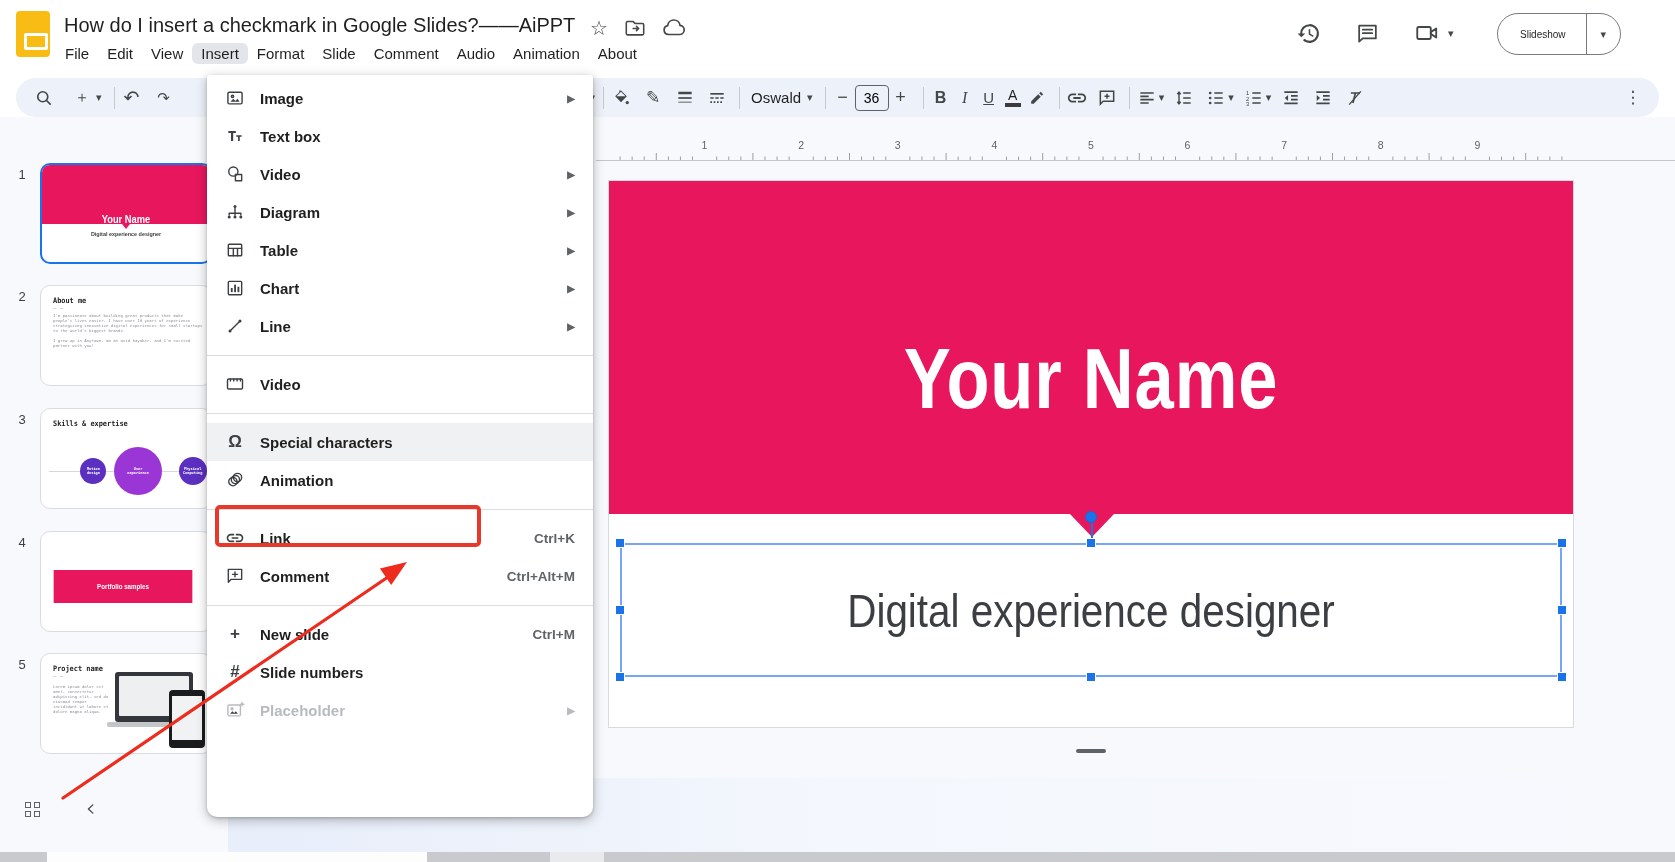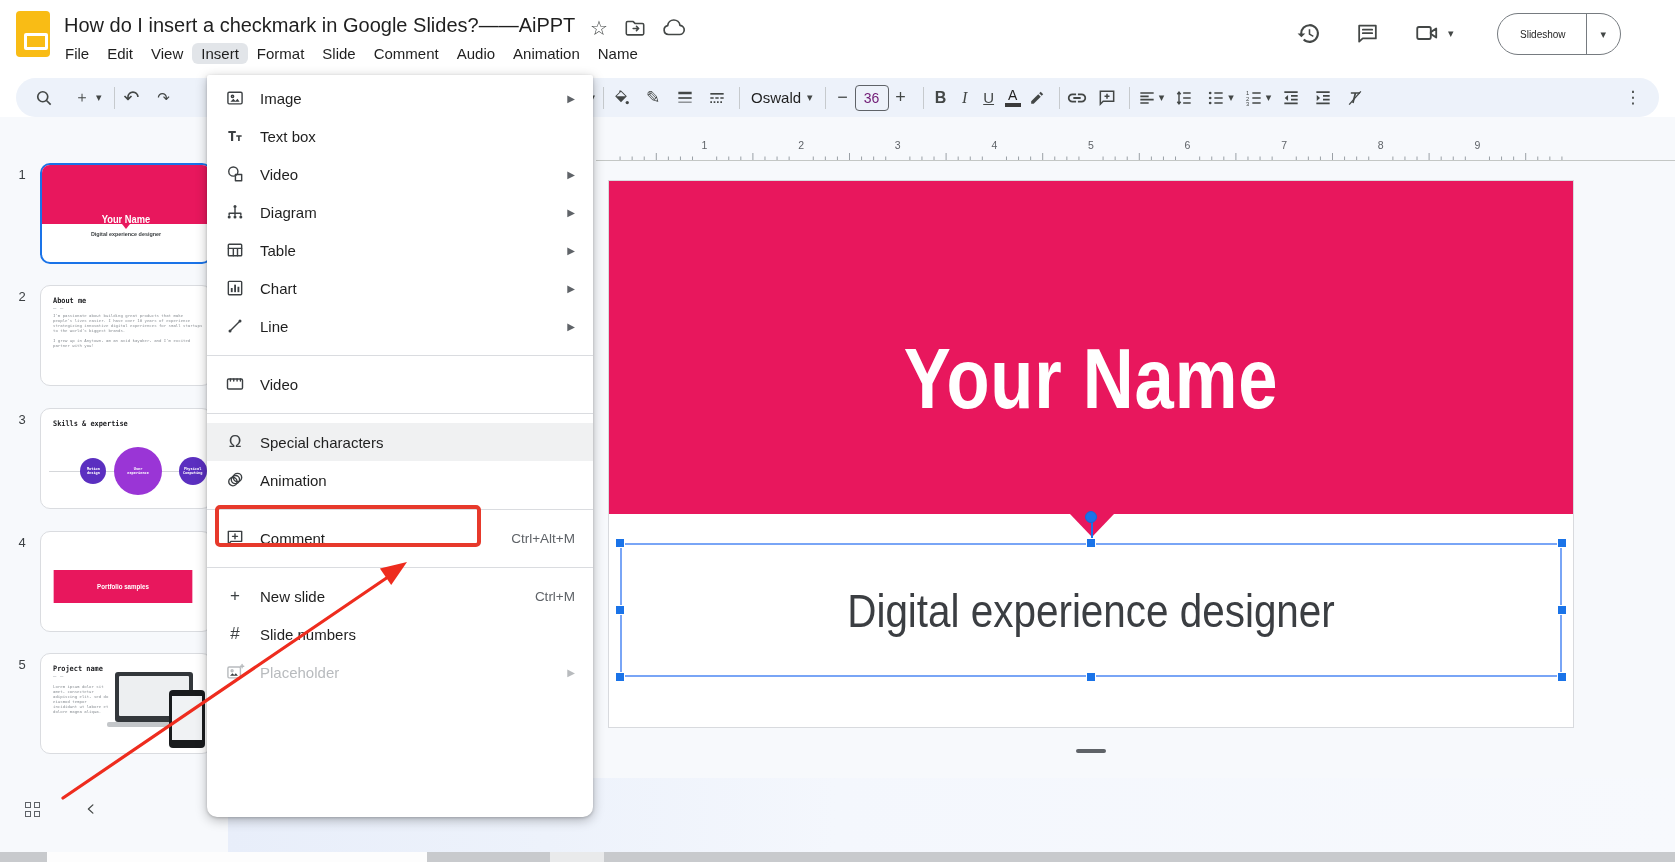--- a/index.html
+++ b/index.html
@@ -30,21 +30,21 @@
   .slideshow .dd{padding:0 14px;display:flex;align-items:center;}
   .caret{font-size:11px;color:#434746;line-height:1;}
 
   
   .toolbar{left:16px;top:78px;width:1643px;height:39px;background:#edf2fa;border-radius:20px;
     display:flex;align-items:center;}
   .tbi{display:inline-flex;align-items:center;justify-content:center;min-width:24px;height:28px;
     border-radius:4px;color:#434746;font-size:15px;}
   .tsep{width:1px;height:22px;background:#c6cacd;margin:0 5px;}
   .sizebox{width:32px;height:24px;border:1px solid #5f6368;border-radius:4px;display:flex;
-    align-items:center;justify-content:center;font-size:14px;color:#701a75;background:transparent;}
+    align-items:center;justify-content:center;font-size:14px;color:#000000;background:transparent;}
   .fontname{font-size:15px;color:#1f1f1f;padding:0 6px;}
   .bold{font-weight:bold;font-size:16px;}
   .ital{font-style:italic;font-family:"Liberation Serif",serif;font-size:16px;}
   .und{text-decoration:underline;font-size:15px;}
   .acolor{display:flex;flex-direction:column;align-items:center;line-height:1;font-size:14px;color:#1f1f1f;}
   .acolor .bar{width:16px;height:4px;background:#3b3b3b;margin-top:1px;}
 
   
   .canvas-bg{left:0;top:117px;width:1675px;height:745px;background:#f7f9fc;}
   .notes-band{left:228px;top:778px;width:1447px;height:74px;border-top-left-radius:14px;
@@ -103,21 +103,21 @@
   .laptop-base{position:absolute;left:66px;top:68px;width:94px;height:5px;background:#c3c6c9;border-radius:2px;}
   .tablet{position:absolute;left:128px;top:36px;width:36px;height:58px;background:#191b1d;border-radius:4px;}
   .tablet-inner{position:absolute;left:3px;top:6px;right:3px;bottom:8px;background:#f0f2f4;}
   .grid-icon{left:25px;top:802px;width:18px;height:18px;}
   .grid-icon i{position:absolute;width:6px;height:6px;border:1.8px solid #5f6368;box-sizing:border-box;}
   .chev{left:82px;top:800px;}
 
   
   .menu-panel{left:207px;top:75px;width:386px;height:742px;background:#fff;z-index:40;
     border-radius:2px 2px 10px 10px;box-shadow:0 3px 12px rgba(0,0,0,.28),0 1px 3px rgba(0,0,0,.18);
-    padding-top:4px;box-sizing:border-box;}
+    padding-top:4px;box-sizing:border-box;font-weight:bold;}
   .mrow{height:38px;display:flex;align-items:center;padding:0 18px 0 16px;font-size:15px;color:#1f1f1f;}
   .mrow.hl{background:#f0f1f2;}
   .mrow .micon{width:24px;display:flex;justify-content:center;margin-right:13px;font-size:17px;color:#3c4043;}
   .mrow .micon svg{stroke:#3c4043;fill:none;stroke-width:1.7;stroke-linecap:round;stroke-linejoin:round;}
   .mrow .micon svg .f{fill:#3c4043;stroke:none;}
   .mrow .mlabel{flex:1;}
   .mrow .msc{font-size:13.5px;color:#5f6368;}
   .mrow .marrow{font-size:10px;color:#5f6368;}
   .mrow.disabled,.mrow.disabled .micon,.mrow.disabled .micon svg{color:#b8bbbe;stroke:#b8bbbe;}
   .mrow.disabled .marrow{color:#b8bbbe;}
@@ -153,21 +153,21 @@
 <div class="abs menubar">
     <div class="mi">File</div>
     <div class="mi">Edit</div>
     <div class="mi">View</div>
     <div class="mi active">Insert</div>
     <div class="mi">Format</div>
     <div class="mi">Slide</div>
     <div class="mi">Comment</div>
     <div class="mi">Audio</div>
     <div class="mi">Animation</div>
-    <div class="mi">Name</div>
+    <div class="mi">About</div>
   </div>
 
 <div class="abs hdr-right">
   <span class="ic">
     <svg width="25" height="25" viewBox="0 0 24 24">
         <path class="f" d="M13 3a9 9 0 00-9 9H1.5l3.7 3.7L8.9 12H6a7 7 0 117 7 6.9 6.9 0 01-4.9-2L6.7 18.4A9 9 0 1013 3zm-.8 5v5l4.1 2.4.7-1.2-3.3-2V8h-1.5z"></path>
       </svg>
   </span>
   <span class="ic">
     <svg width="25" height="25" viewBox="0 0 24 24">
@@ -599,20 +599,29 @@
             <circle cx="12.5" cy="11.5" r="5"></circle>
             <circle cx="15" cy="9" r="5"></circle>
           </svg>
         </span>
         <span class="mlabel">Animation</span>
       </div>
       <div class="msep"></div>
       <div class="mrow">
         <span class="micon">
           <svg width="20" height="20" viewBox="0 0 24 24">
+            <path class="f" d="M3.9 12c0-1.7 1.4-3.1 3.1-3.1h4V7H7a5 5 0 000 10h4v-1.9H7c-1.7 0-3.1-1.4-3.1-3.1zM8 13h8v-2H8v2zm9-6h-4v1.9h4c1.7 0 3.1 1.4 3.1 3.1s-1.4 3.1-3.1 3.1h-4V17h4a5 5 0 000-10z"></path>
+          </svg>
+        </span>
+        <span class="mlabel">Link</span>
+        <span class="msc">Ctrl+K</span>
+      </div>
+      <div class="mrow">
+        <span class="micon">
+          <svg width="20" height="20" viewBox="0 0 24 24">
             <path d="M4 4h16v12H7.4L4 19.4V4z"></path>
             <path d="M12 7v6M9 10h6"></path>
           </svg>
         </span>
         <span class="mlabel">Comment</span>
         <span class="msc">Ctrl+Alt+M</span>
       </div>
       <div class="msep"></div>
       <div class="mrow">
         <span class="micon">+</span>

